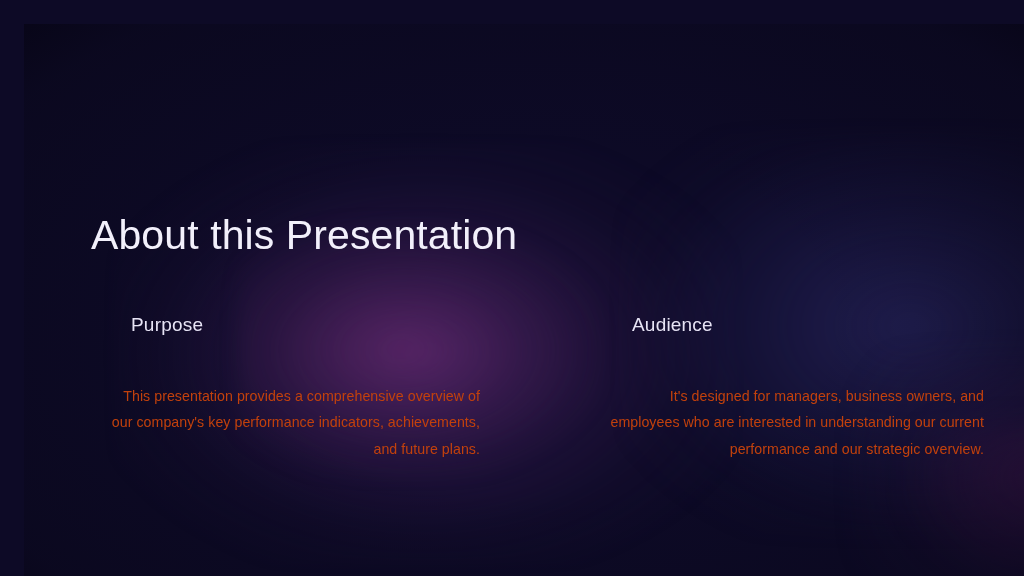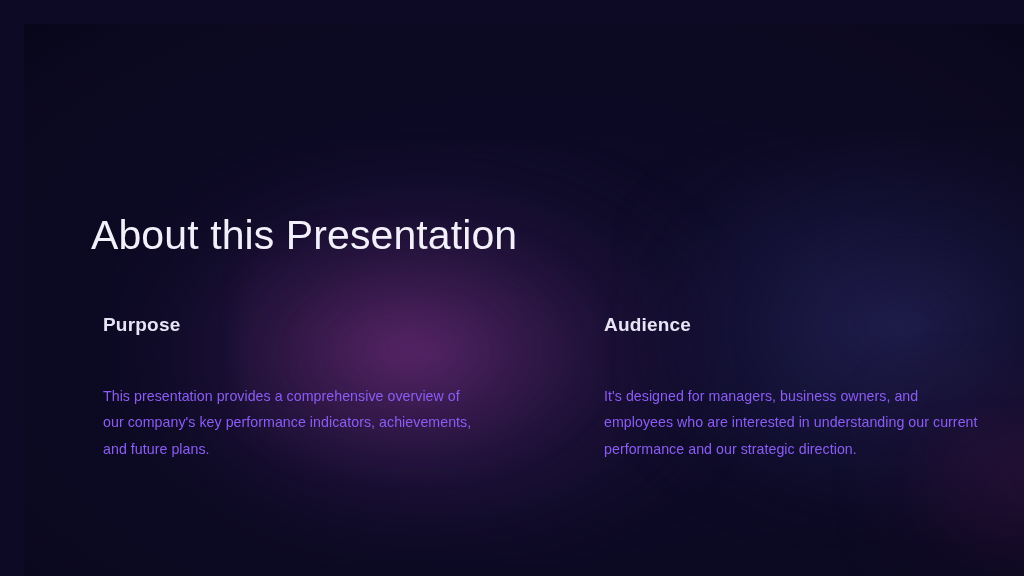--- a/index.html
+++ b/index.html
@@ -121,33 +121,35 @@
   .column {
     position: absolute;
     top: 266px;
   }
 
   #column-purpose { left: 55px; width: 425px; }
   #column-audience { left: 556px; width: 428px; }
 
   .column-heading {
     font-size: 19px;
-    font-weight: 700;
+    font-weight: 400;
     color: #e7e4f5;
     letter-spacing: 0.2px;
     line-height: 1.2;
     margin-bottom: 22px;
+    margin-left: 28px;
   }
 
   .column-body {
     font-size: 14.2px;
     font-weight: 400;
-    color: #8b5cf6;
+    color: #c2410c;
     line-height: 26.5px;
     letter-spacing: 0.05px;
+    text-align: right;
   }
 </style>
 </head>
 <body>
 
 <div id="slide">
 
   <div class="glow" id="glow-center-purple"></div>
   <div class="glow" id="glow-magenta"></div>
   <div class="glow" id="glow-right-blue"></div>
@@ -159,17 +161,17 @@
 
     <h1 id="slide-title">About this Presentation</h1>
 
     <div class="column" id="column-purpose">
       <div class="column-heading">Purpose</div>
       <p class="column-body">This presentation provides a comprehensive overview of our company's key performance indicators, achievements, and future plans.</p>
     </div>
 
     <div class="column" id="column-audience">
       <div class="column-heading">Audience</div>
-      <p class="column-body">It's designed for managers, business owners, and employees who are interested in understanding our current performance and our strategic direction.</p>
+      <p class="column-body">It's designed for managers, business owners, and employees who are interested in understanding our current performance and our strategic overview.</p>
     </div>
 
   </div>
 </div>
 
 </body></html>

